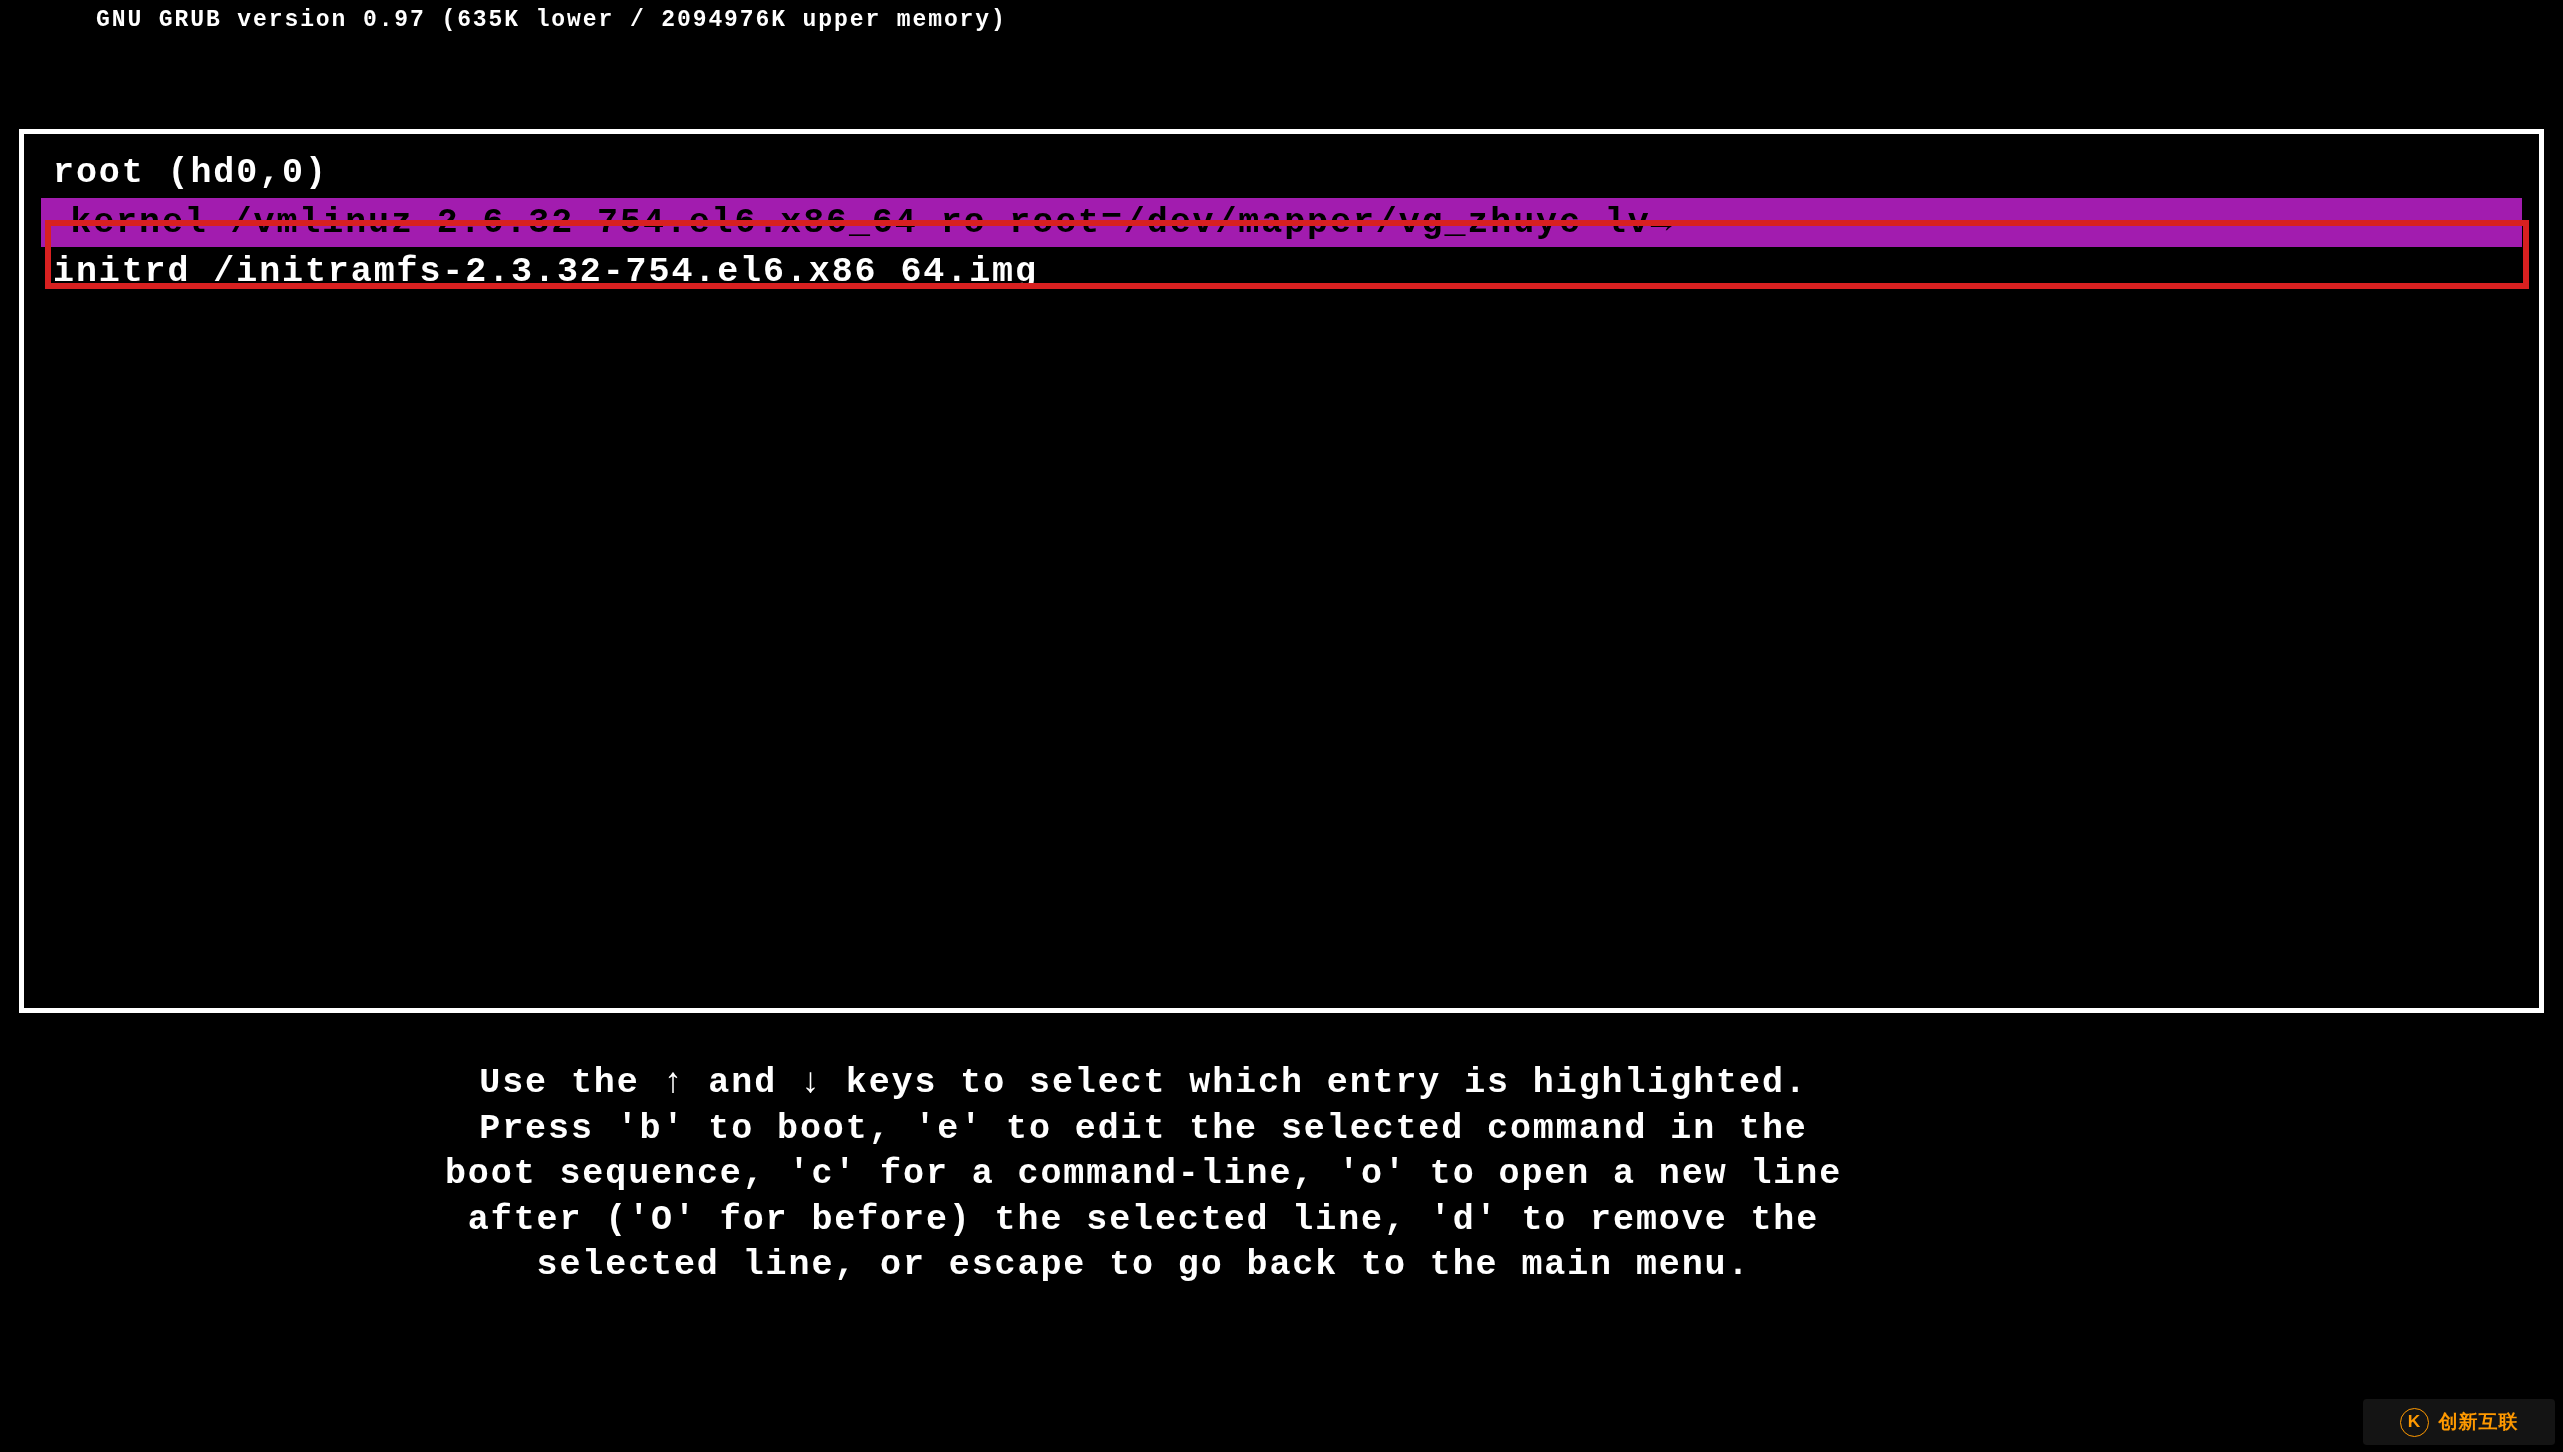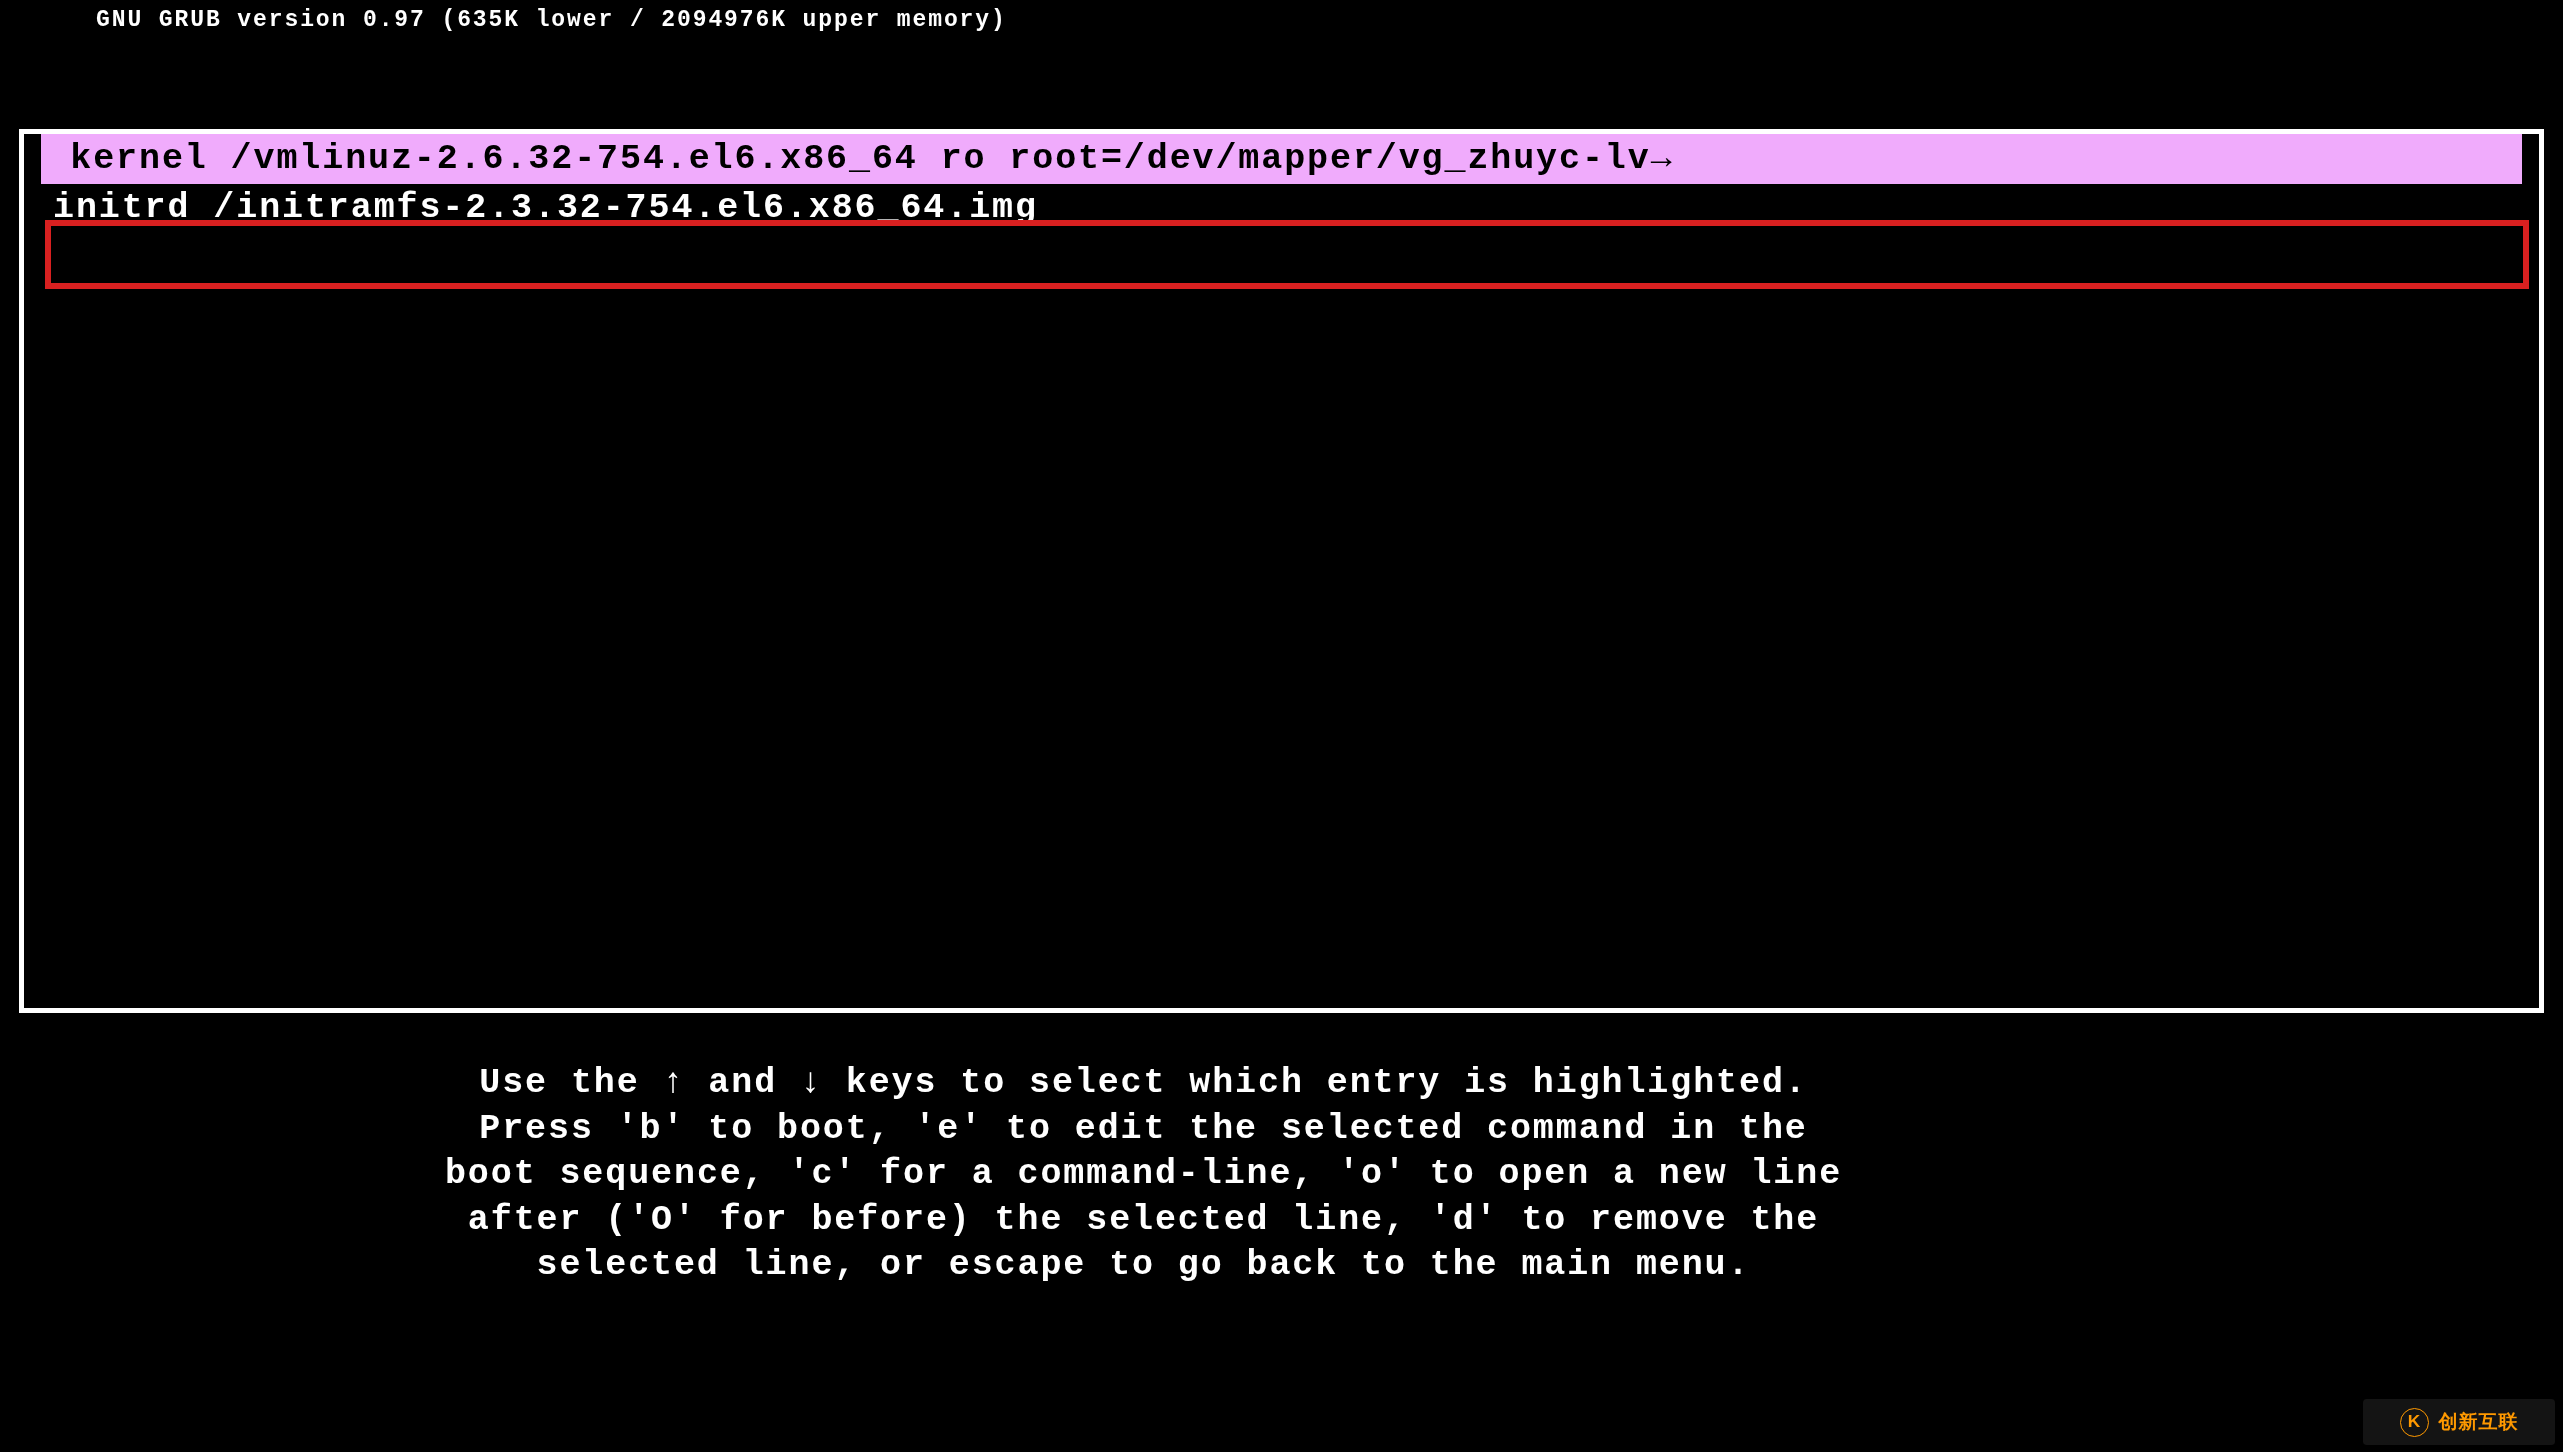--- a/index.html
+++ b/index.html
@@ -44,21 +44,21 @@
     .highlight-box {
       position: absolute;
       border: 6.7px solid #d82020;
       left: 21px;
       right: 9.6px;
       top: 86px;
       height: 69px;
       pointer-events: none;
     }
     .selected-line {
-      background-color: #f0abfc;
+      background-color: #a21caf;
       color: #000000;
       padding: 4.8px 29px;
       font-size: 35px;
       letter-spacing: 1.9px;
       white-space: nowrap;
       margin: 0 17.3px;
     }
     .instructions {
       padding: 19px 0 0 173px;
       font-size: 35px;
@@ -95,20 +95,23 @@
     }
   </style>
 </head>
 <body>
 
 <div class="header">
   <span>GNU GRUB  version 0.97  (635K lower / 2094976K upper memory)</span>
 </div>
 
 <div class="menu-box">
+  <div class="menu-line first">
+    <span>root (hd0,0)</span>
+  </div>
   <div class="selected-line">
     <span>kernel /vmlinuz-2.6.32-754.el6.x86_64 ro root=/dev/mapper/vg_zhuyc-lv→</span>
   </div>
   <div class="menu-line">
     <span>initrd /initramfs-2.3.32-754.el6.x86_64.img</span>
   </div>
   <div class="highlight-box"></div>
 </div>
 
 <div class="instructions">

